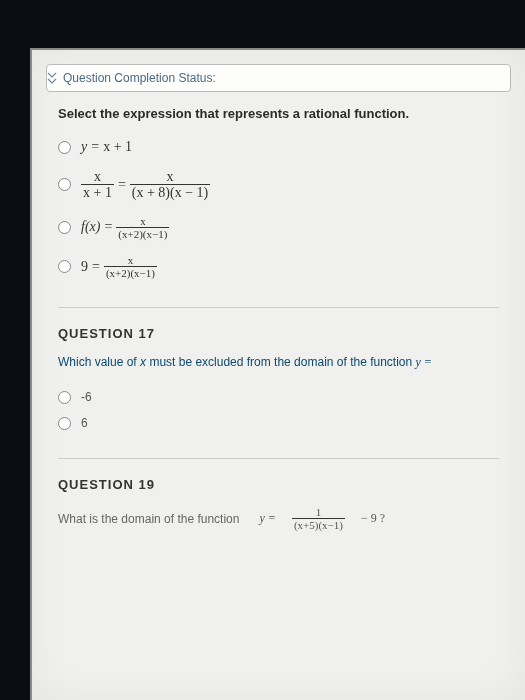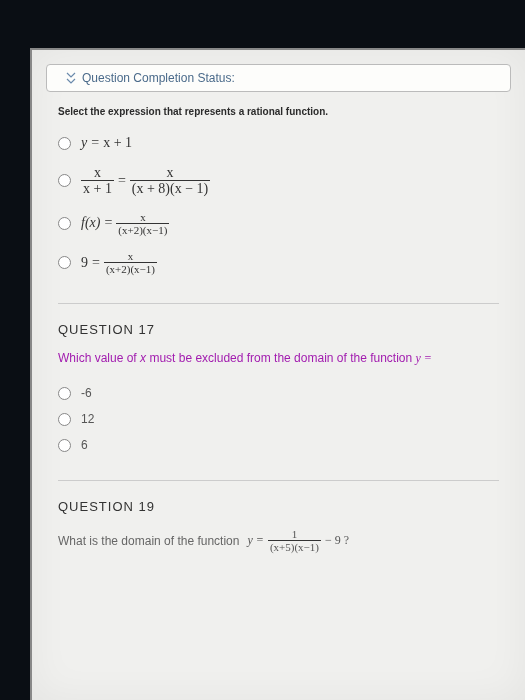--- a/index.html
+++ b/index.html
@@ -22,39 +22,39 @@
     border: 2px solid #888;
     border-right: none;
     border-bottom: none;
     box-shadow: inset 0 0 40px rgba(0,0,0,0.05);
   }
   .status-bar {
     margin: 14px 14px 10px 14px;
     background: #fdfdfb;
     border: 1px solid #bbb;
     border-radius: 4px;
-    padding: 6px 19px;
+    padding: 6px 0;
     font-size: 12px;
     color: #4a6a8a;
     display: flex;
     align-items: center;
     gap: 6px;
   }
   .chevrons {
     display: inline-flex;
     flex-direction: column;
     line-height: 0;
   }
   .chevrons svg { display: block; }
   .content {
     padding: 4px 26px 0 26px;
     color: #2b2b2b;
   }
   .prompt {
-    font-size: 10px;
+    font-size: 13px;
     font-weight: bold;
     margin-bottom: 18px;
   }
   .options {
     display: flex;
     flex-direction: column;
     gap: 14px;
     margin-bottom: 28px;
     font-family: "Times New Roman", serif;
     font-size: 14px;
@@ -90,47 +90,47 @@
     align-items: center;
     gap: 4px;
   }
   .italic { font-style: italic; }
   .divider {
     border: none;
     border-top: 1px solid #ccc;
     margin: 0 0 18px 0;
   }
   .q-heading {
-    font-weight: normal;
+    font-weight: bold;
     font-size: 13px;
     letter-spacing: 1px;
     color: #333;
     margin: 0 0 14px 0;
     font-family: Arial, sans-serif;
   }
   .q17-text, .q18-text {
     font-size: 12px;
-    color: #a21caf;
+    color: #0c4a6e;
     margin-bottom: 20px;
     font-family: Arial, sans-serif;
   }
   .q17-options {
     display: flex;
     flex-direction: column;
     gap: 12px;
     margin-bottom: 28px;
     font-size: 12px;
     color: #555;
     font-family: Arial, sans-serif;
   }
   .q17-options .opt { gap: 10px; }
   .q18-row {
     display: flex;
     align-items: center;
-    gap: 4px;
+    gap: 16px;
     font-family: "Times New Roman", serif;
     font-size: 12px;
     color: #555;
     white-space: nowrap;
   }
   .q18-label {
     font-family: Arial, sans-serif;
     font-size: 12px;
     color: #666;
     margin-right: 4px;
@@ -230,24 +230,20 @@
       <span>Which value of </span><span class="italic">x</span><span> must be excluded from the domain of the function  </span><span class="italic" style="font-family:'Times New Roman',serif;">y =</span>
     </div>
 
     <div class="q17-options">
       <div class="opt">
         <span class="radio"></span>
         <span>-6</span>
       </div>
       <div class="opt">
         <span class="radio"></span>
-        <span>12</span>
-      </div>
-      <div class="opt">
-        <span class="radio"></span>
         <span>6</span>
       </div>
     </div>
 
     <hr class="divider">
 
     <div class="q-heading">QUESTION 19</div>
     <div class="q18-row">
       <span class="q18-label">What is the domain of the function  </span>
       <span class="italic">y =</span>

